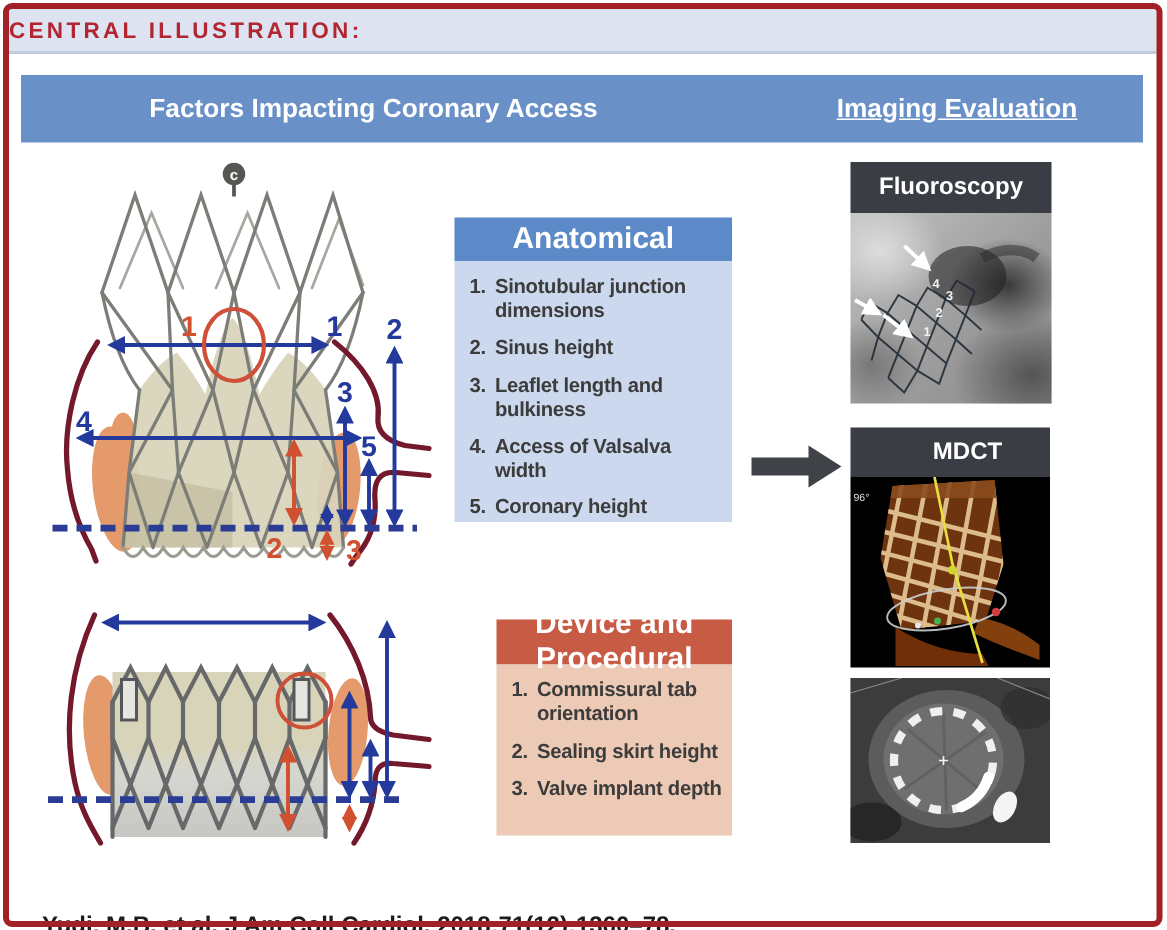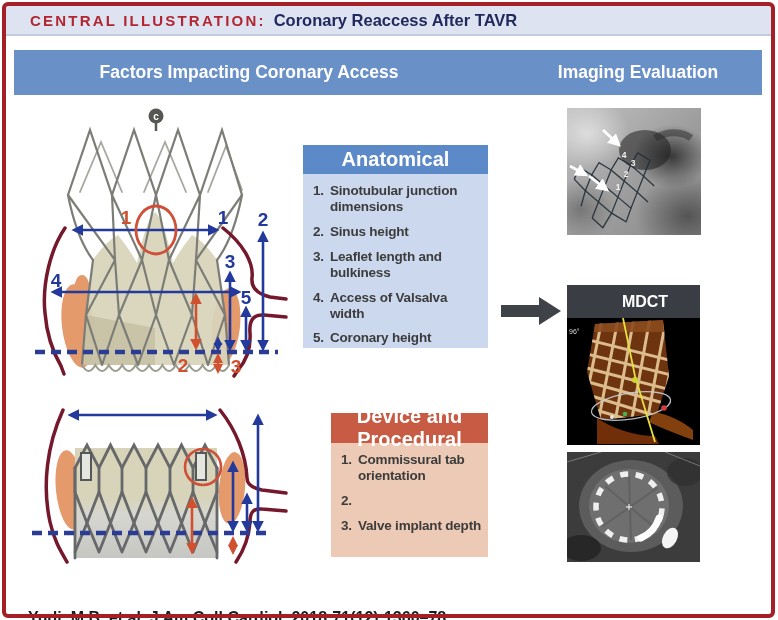--- a/index.html
+++ b/index.html
@@ -9,37 +9,37 @@
     position:relative; width:778px; height:620px; background:#fff; overflow:hidden;
   }
   .outer-border {
     position:absolute; left:2px; top:2px; right:3px; bottom:2px;
     border:4px solid #a32026; border-radius:6px; pointer-events:none; z-index:50;
   }
   
   .title-band {
     position:absolute; left:6px; top:6px; right:7px; height:30px;
     background:#dde3f0; border-bottom:2px solid #c3cbe0;
-    display:flex; align-items:center; padding-left:24px; white-space:nowrap;
+    display:flex; align-items:center; white-space:nowrap;
   }
   .title-label { color:#b22531; font-weight:800; font-size:15px; letter-spacing:2.2px; }
   .title-text  { color:#202a5c; font-weight:700; font-size:16.5px; margin-left:8px; }
   
   .banner {
     position:absolute; left:14px; top:50px; width:748px; height:45px; background:#6a90c8;
   }
   .banner .left-label {
     position:absolute; left:0; top:0; width:470px; height:45px;
     display:flex; align-items:center; justify-content:center;
     color:#fff; font-weight:700; font-size:17.5px;
   }
   .banner .right-label {
     position:absolute; left:500px; top:0; width:248px; height:45px;
     display:flex; align-items:center; justify-content:center;
-    color:#fff; font-weight:700; font-size:17.5px;
+    color:#fff; font-weight:700; font-size:17.5px;text-decoration:underline;
   }
   
   .info-box { position:absolute; left:303px; width:185px; }
   .info-box .hd {
     color:#fff; font-weight:700; font-size:20px; text-align:center;
     display:flex; align-items:center; justify-content:center;
   }
   .info-box .bd { padding:9px 6px 6px 10px; }
   .anat { top:145px; }
   .anat .hd { background:#5c89c7; height:29px; }
@@ -85,21 +85,20 @@
   .illu.bottom { left:20px; top:390px; }
 </style>
 </head>
 <body>
 
 <div class="figure">
   <div class="outer-border"></div>
 
   <div class="title-band">
     <span class="title-label">CENTRAL ILLUSTRATION:</span>
-    <span class="title-text">Coronary Reaccess After TAVR</span>
   </div>
 
   <div class="banner">
     <div class="left-label">Factors Impacting Coronary Access</div>
     <div class="right-label">Imaging Evaluation</div>
   </div>
 
   <svg class="illu top" width="270" height="290" viewBox="0 0 270 290">
     <defs>
       <marker id="mb" viewBox="0 0 10 10" refX="7" refY="5" markerWidth="4.6" markerHeight="4.6" orient="auto-start-reverse">
@@ -251,33 +250,35 @@
 
   <div class="info-box dev">
     <div class="hd">Device and Procedural</div>
     <div class="bd">
       <div class="item">
         <span class="num">1.</span>
         <span class="txt">Commissural tab orientation</span>
       </div>
       <div class="item">
         <span class="num">2.</span>
+        <span class="txt">Sealing skirt height</span>
       </div>
       <div class="item">
         <span class="num">3.</span>
         <span class="txt">Valve implant depth</span>
       </div>
     </div>
   </div>
 
   <svg class="flow-arrow" width="64" height="32" viewBox="0 0 64 32">
     <path d="M2,10 L40,10 L40,2 L62,16 L40,30 L40,22 L2,22 Z" fill="#3f4247"></path>
   </svg>
 
   <div class="fluoro">
+    <div class="panel-label">Fluoroscopy</div>
     <div class="fluoro-img">
       <svg width="134" height="127" viewBox="0 0 134 127">
         <defs>
           <marker id="mw" viewBox="0 0 10 10" refX="8" refY="5" markerWidth="5" markerHeight="5" orient="auto">
             <path d="M0,0 L10,5 L0,10 z" fill="#fff"></path>
           </marker>
         </defs>
         <ellipse cx="78" cy="42" rx="26" ry="20" fill="#1d1d1d" opacity="0.55"></ellipse>
         <path d="M88,30 C102,22 116,24 124,30" stroke="#2a2a2a" stroke-width="7" fill="none" opacity="0.5"></path>
         <g stroke="#222c36" stroke-width="1.3" fill="none" opacity="0.9" transform="rotate(-14 55 85)">

